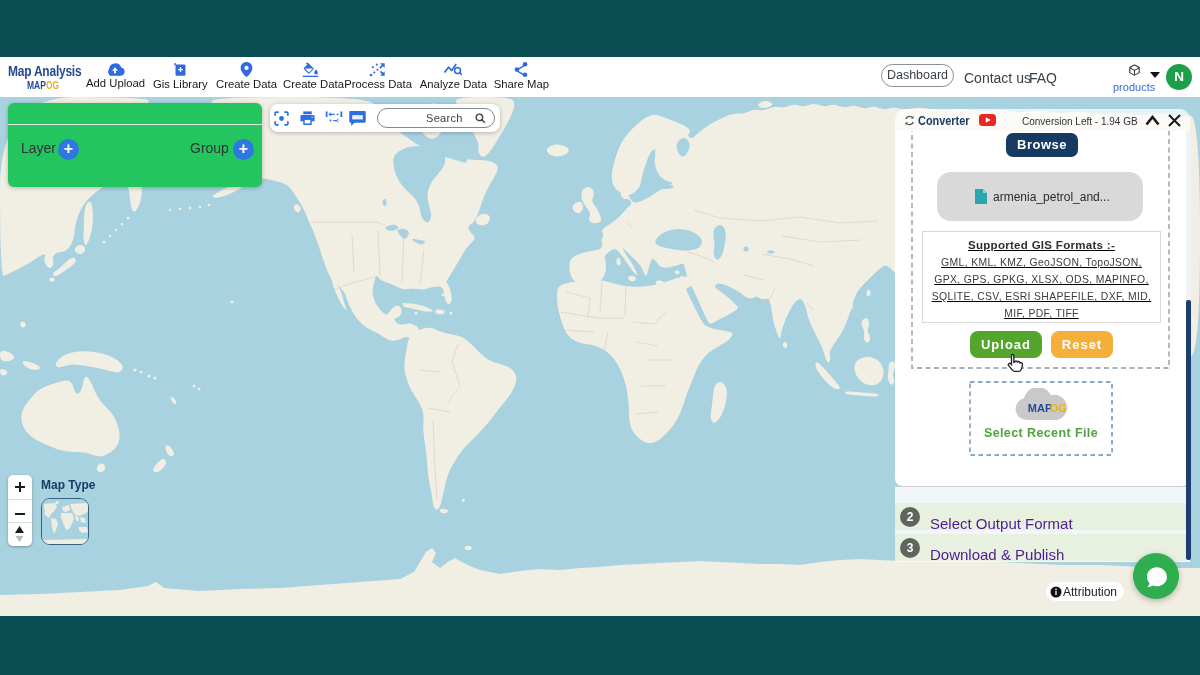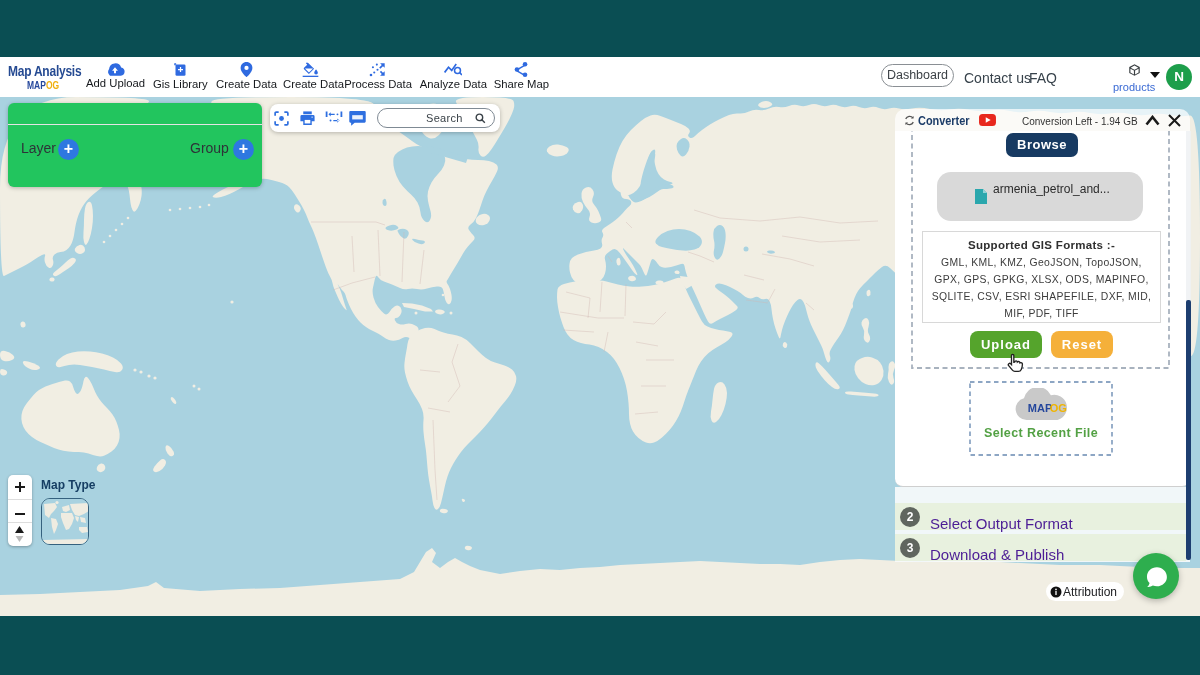--- a/index.html
+++ b/index.html
@@ -39,22 +39,22 @@
   .maptypelbl { position:absolute; left:41px; top:381px; font-size:12px; font-weight:bold; color:#163e63; }
   .maptypethumb { position:absolute; left:41px; top:401px; width:48px; height:47px; border-radius:9px; border:1px solid #35617e; background:#a9d2e0; overflow:hidden; }
 
   
   .rpanel { position:absolute; left:895px; top:10px; width:295px; }
   .rphead { position:absolute; left:0; top:2px; width:295px; height:22px; background:rgba(255,255,255,.72); border-radius:10px 10px 0 0; }
   .rpbody { position:absolute; left:0; top:24px; width:295px; height:356px; background:#ffffff; border-radius:0 0 8px 8px; border-bottom:1px solid #cfcfcf; overflow:hidden; }
   .dashedbox { position:absolute; left:16px; top:-8px; width:259px; height:246px; }
   .browsebtn { position:absolute; left:111px; top:2px; width:72px; height:24px; background:#173a62; border-radius:7px; color:#fff; font-weight:bold; font-size:13px; text-align:center; line-height:24px; letter-spacing:0.5px; }
   .filebox { position:absolute; left:42px; top:41px; width:206px; height:49px; background:#d9d9d9; border-radius:14px; }
-  .filebox .ftxt { position:absolute; left:56px; top:10px; font-size:12px; color:#2b2b2b; }
-  .fmtbox { position:absolute; left:27px; top:100px; width:239px; height:92px; background:#fff; border:1px solid #d8d8d8; text-align:center; }
+  .filebox .ftxt { position:absolute; left:56px; top:18px; font-size:12px; color:#2b2b2b; }
+  .fmtbox { position:absolute; left:27px; top:100px; width:239px; height:92px; background:#fff; border:1px solid #d8d8d8; text-align:center;text-decoration:underline; }
   .fmtbox .t1 { font-size:11.5px; font-weight:bold; color:#2f2f2f; margin-top:7px; letter-spacing:0.3px; }
   .fmtbox .t2 { font-size:10.4px; color:#3c3c3c; letter-spacing:0.35px; line-height:17px; margin-top:3px; white-space:nowrap; }
   .upbtn { position:absolute; left:75px; top:200px; width:72px; height:27px; background:#55a42c; border-radius:8px; color:#fff; font-weight:bold; font-size:13px; text-align:center; line-height:27px; letter-spacing:1px; }
   .rsbtn { position:absolute; left:156px; top:200px; width:62px; height:27px; background:#f5b03a; border-radius:8px; color:#fff; font-weight:bold; font-size:13px; text-align:center; line-height:27px; letter-spacing:1px; }
   .recentbox { position:absolute; left:74px; top:250px; width:144px; height:75px; text-align:center; }
   .recenttxt { position:absolute; left:0; top:45px; width:144px; font-size:12.5px; font-weight:bold; color:#53a144; letter-spacing:0.4px; }
   .rpgap { position:absolute; left:0; top:380px; width:295px; height:75px; background:rgba(247,250,251,.92); }
   .greenrow { position:absolute; left:0; width:291px; height:27px; background:#e8f1df; }
   .greenrow .num { position:absolute; left:5px; top:3.5px; width:20px; height:20px; border-radius:50%; background:#60665f; color:#fff; font-size:12px; font-weight:bold; text-align:center; line-height:20px; }
   .greenrow .gt { position:absolute; left:35px; top:12px; font-size:15px; color:#4c1d95; }

